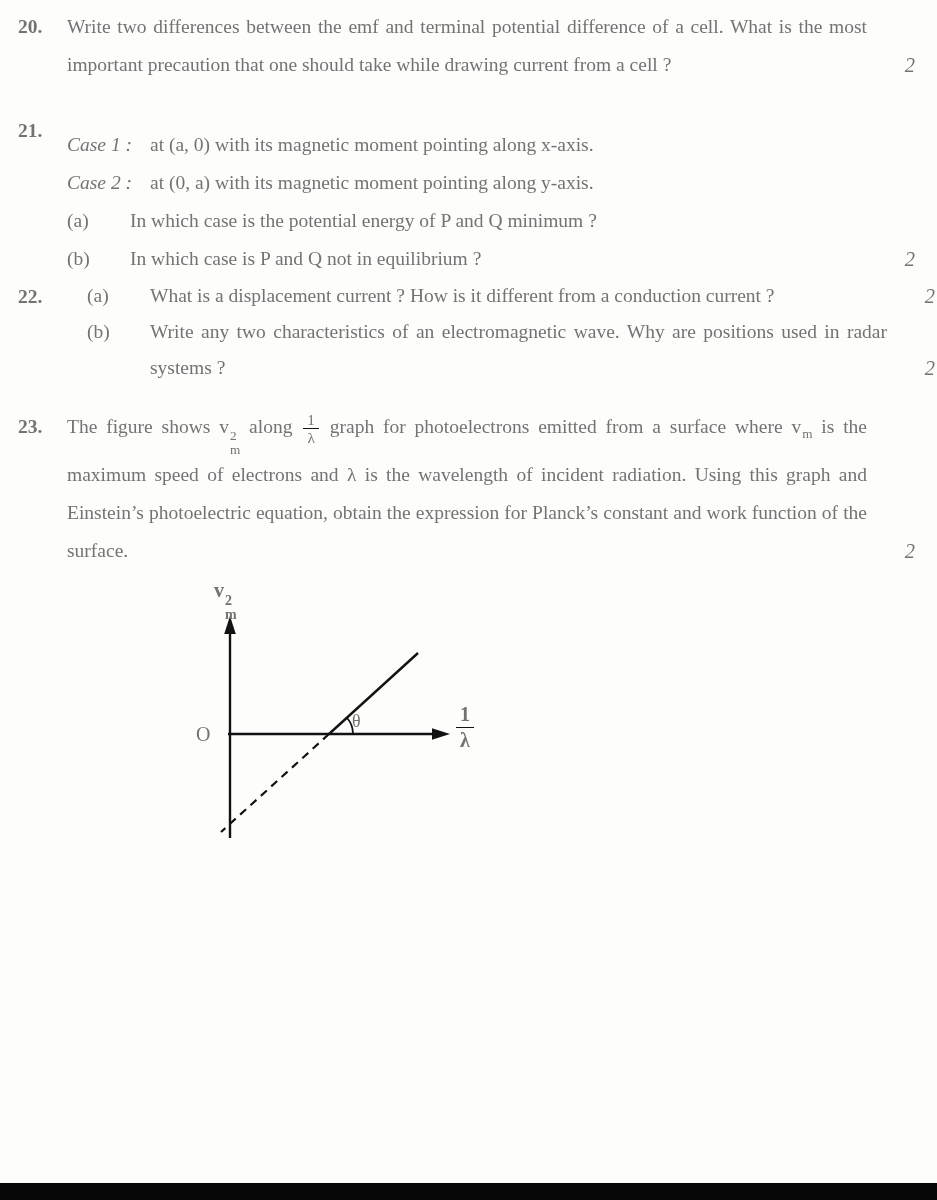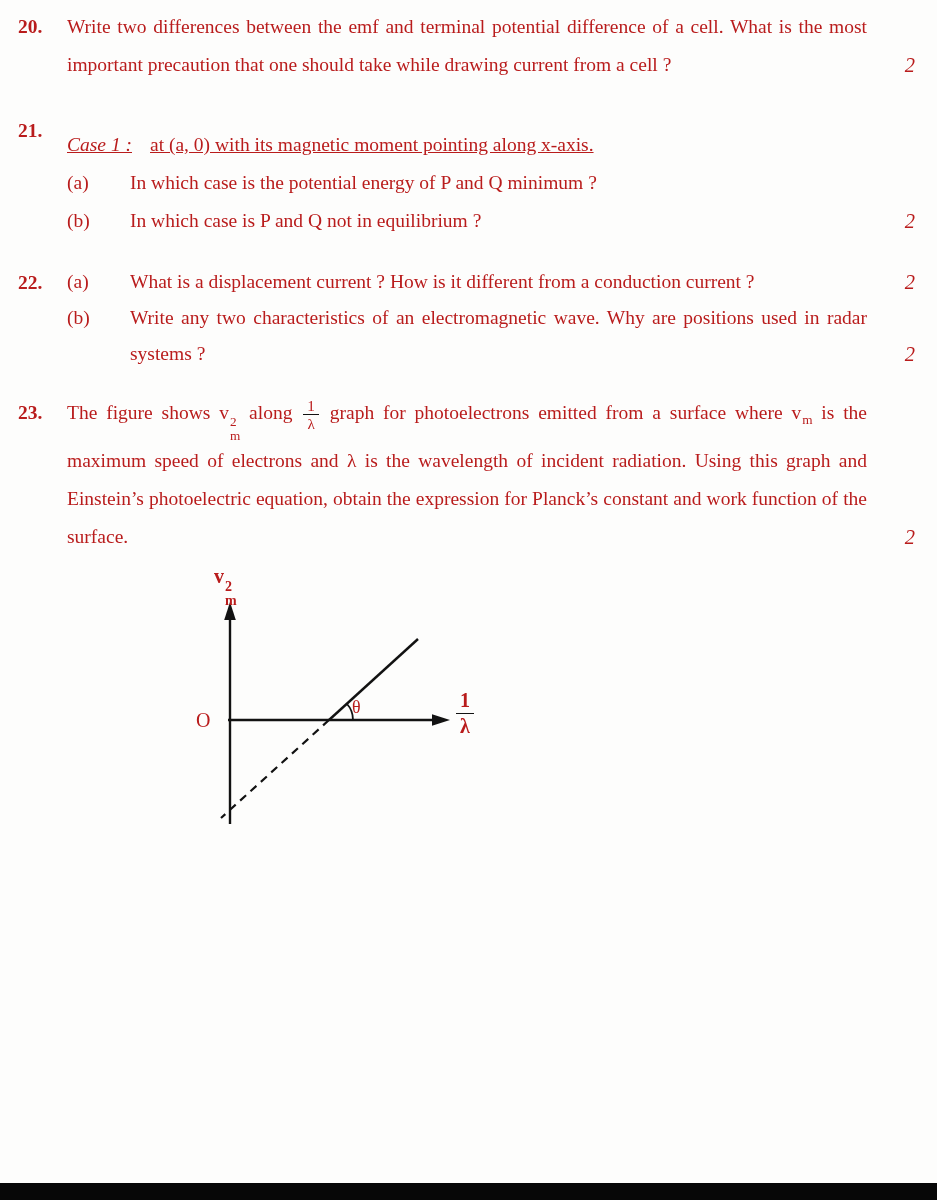--- a/index.html
+++ b/index.html
@@ -2,40 +2,40 @@
 <html><head>
 <meta charset="utf-8">
 <style>
   html,body{margin:0;padding:0;background:#d8d8d8;}
   .page{
     position:relative;
     width:937px;height:1200px;
     margin:0 auto;
     background:#fdfdfc;
     font-family:"Liberation Serif", serif;
-    color:#b91c1c;
+    color:#737373;
     overflow:hidden;
   }
   .content{position:relative;padding-top:8px;font-size:19.5px;}
   .q{display:flex;align-items:flex-start;}
   .qnum{width:67px;flex:none;padding-left:18px;box-sizing:border-box;font-weight:bold;line-height:38px;}
   .qbody{position:relative;width:800px;flex:none;line-height:38px;}
   .jpara{text-align:justify;}
   .marks{
     position:absolute;right:-48px;bottom:0;
     font-style:italic;line-height:38px;font-size:20.5px;
   }
   
   .q20{margin-top:0;}
   .q21{margin-top:28px;}
-  .q22{margin-top:24px;}
+  .q22{gap:20px;}
   .q23{margin-top:22px;}
   
   .cases{margin-top:14px;}
-  .case-row{display:flex;line-height:38px;text-decoration:underline;}
+  .case-row{display:flex;line-height:38px;}
   .case-label{width:83px;flex:none;font-style:italic;}
   .case-text{flex:1;}
   .part{display:flex;position:relative;line-height:38px;}
   .part22{line-height:36px;}
   .part-label{width:63px;flex:none;}
   .part-text{flex:1;text-align:justify;}
   .closing{line-height:38px;}
   .or-label{font-weight:bold;line-height:40px;margin:2px 0 2px 222px;}
   
   .stack{
@@ -81,20 +81,24 @@
       </div>
     </div>
 
     <div class="q q21">
       <div class="qnum">21.</div>
       <div class="qbody">
         <div class="cases">
           <div class="case-row">
             <span class="case-label">Case 1 :</span>
             <span class="case-text">at (a, 0) with its magnetic moment pointing along x-axis.</span>
+          </div>
+          <div class="case-row">
+            <span class="case-label">Case 2 :</span>
+            <span class="case-text">at (0, a) with its magnetic moment pointing along y-axis.</span>
           </div>
         </div>
         <div class="part">
           <span class="part-label">(a)</span>
           <span class="part-text">In which case is the potential energy of P and Q minimum ?</span>
         </div>
         <div class="part">
           <span class="part-label">(b)</span>
           <span class="part-text">In which case is P and Q not in equilibrium ?</span>
         </div>

